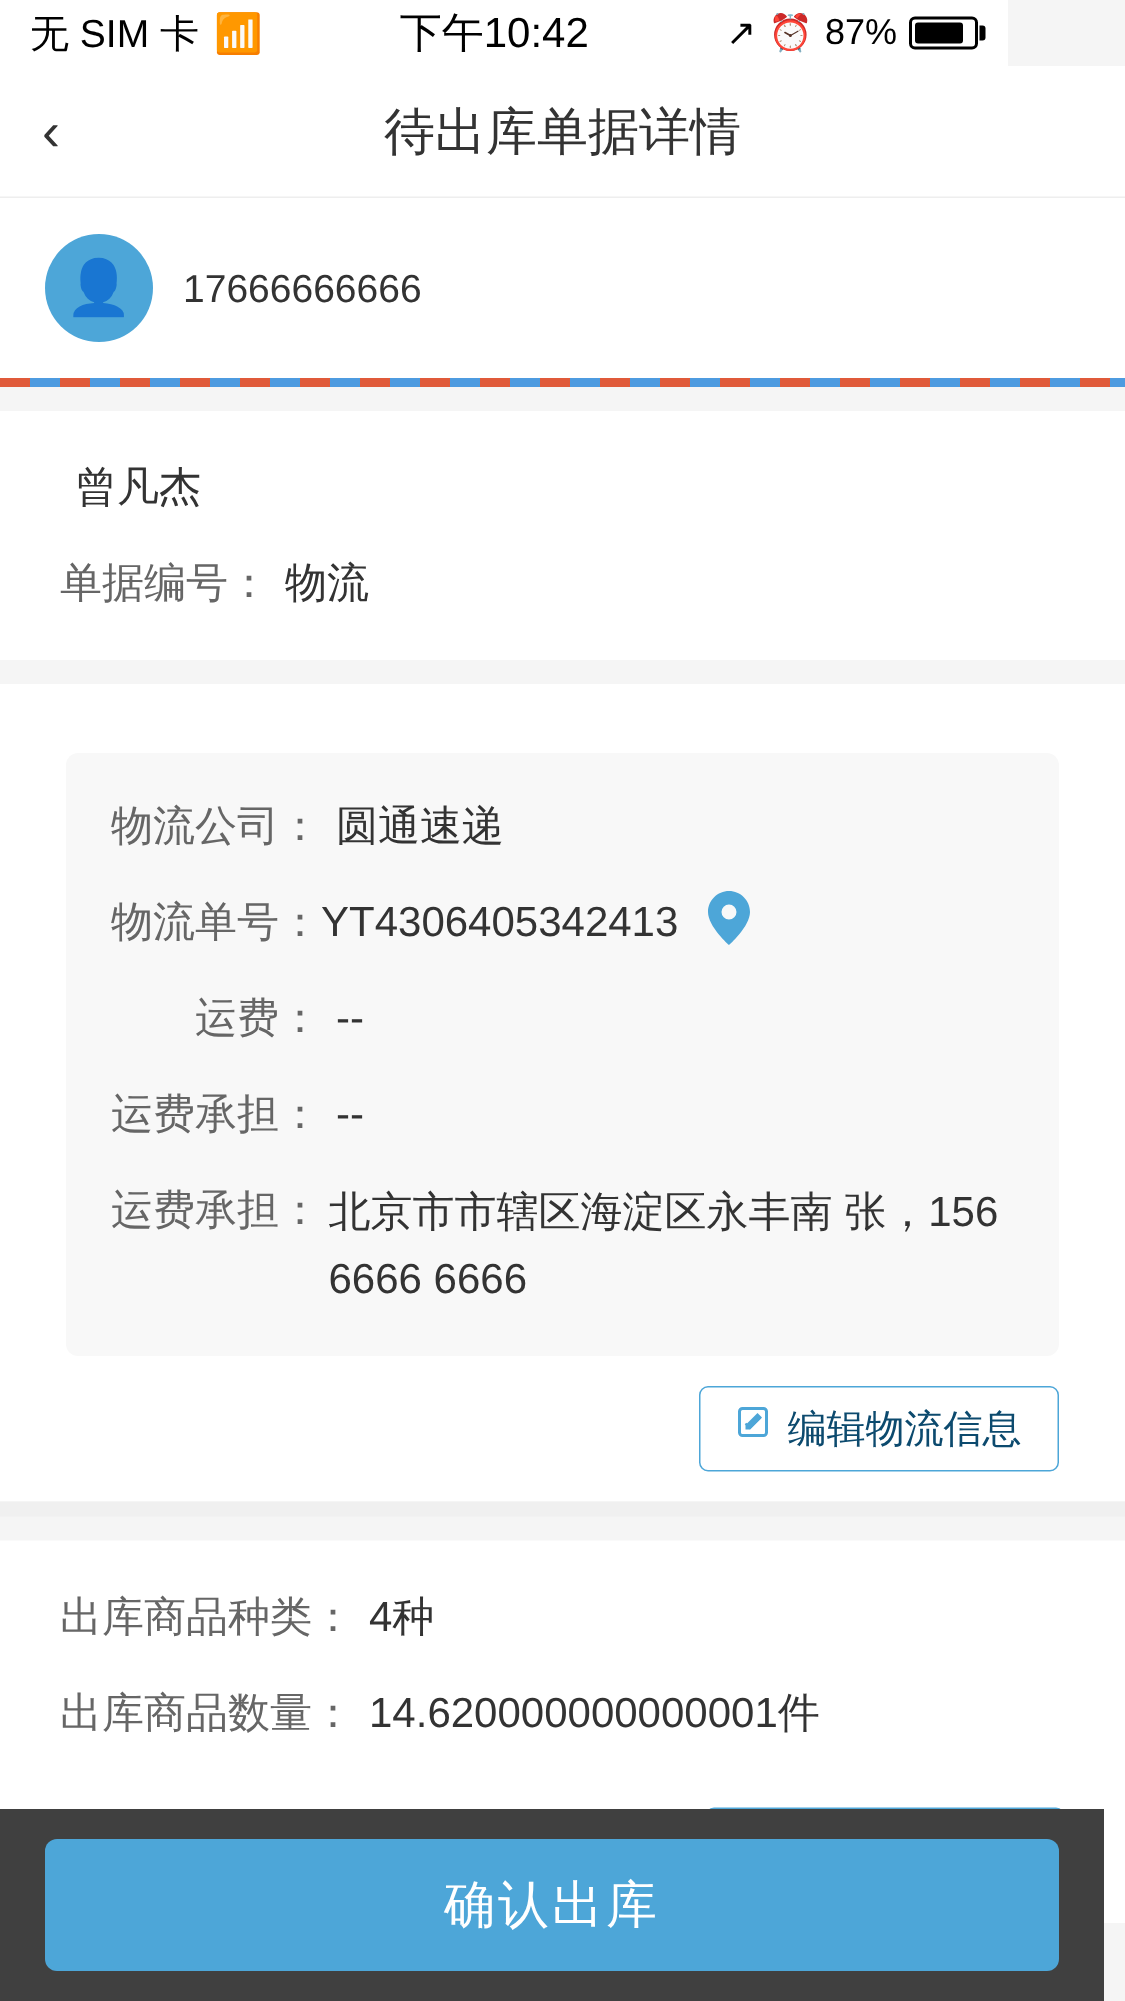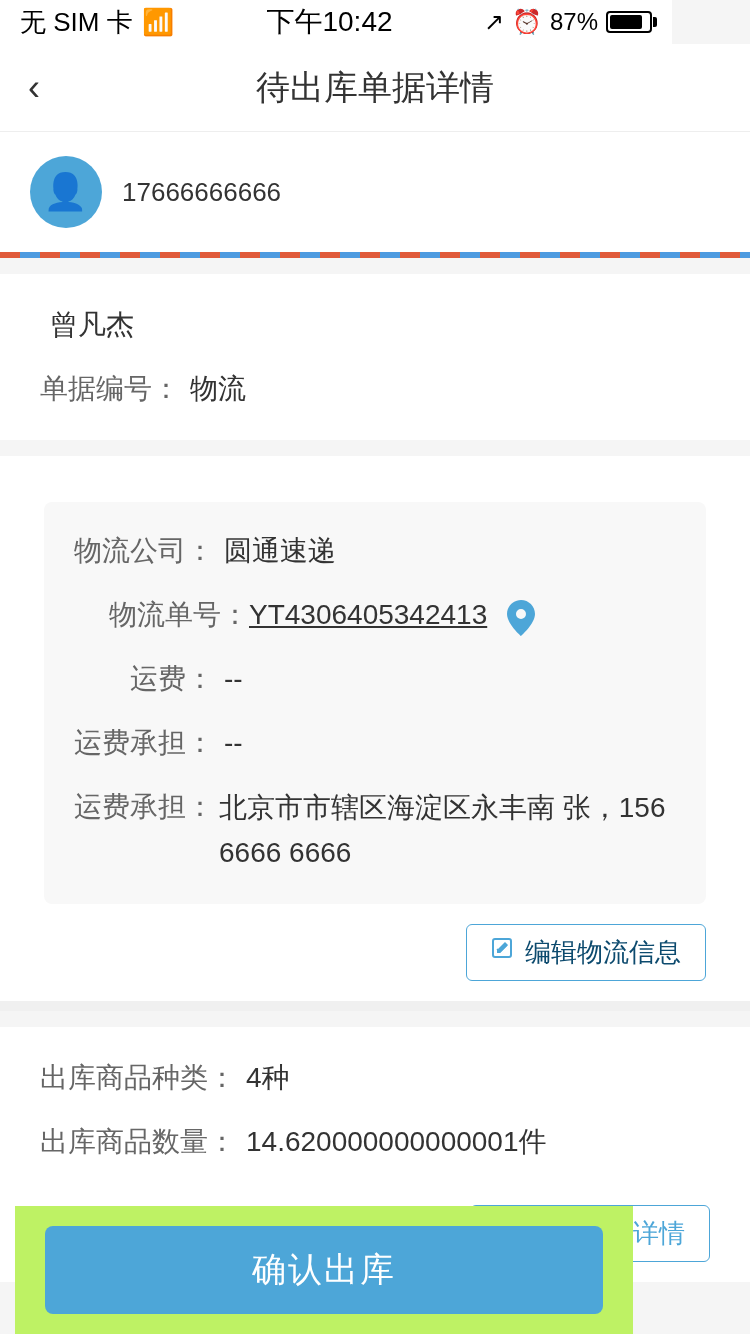--- a/index.html
+++ b/index.html
@@ -138,27 +138,25 @@
     
     .logistics-card {
       background: #f8f8f8;
       border-radius: 8px;
       margin-top: 16px;
       padding: 28px 30px;
     }
 
     .tracking-row {
       display: flex;
-      align-items: flex-end;
-      margin-left: 35px;
+      align-items: flex-start;
     }
     .tracking-number {
       color: #333;
       font-size: 28px;
-      text-decoration: underline;
     }
     .location-icon {
       margin-left: 16px;
       width: 36px; height: 36px;
       display: inline-flex; align-items: center; justify-content: center;
     }
 
     .address-value {
       color: #333;
       font-size: 28px;
@@ -214,24 +212,24 @@
       align-items: center;
       gap: 10px;
       background: #fff;
       cursor: pointer;
     }
 
     
     .confirm-btn-area {
       position: fixed;
       bottom: 0;
-      left: 15px;
-      width: 618px;
+      left: 0;
+      width: 736px;
       padding: 20px 30px;
-      background: #bef264;
+      background: #404040;
     }
     .confirm-btn {
       width: 100%;
       height: 88px;
       background: #4da6d8;
       border-radius: 8px;
       color: #fff;
       font-size: 34px;
       font-weight: 500;
       display: flex;

